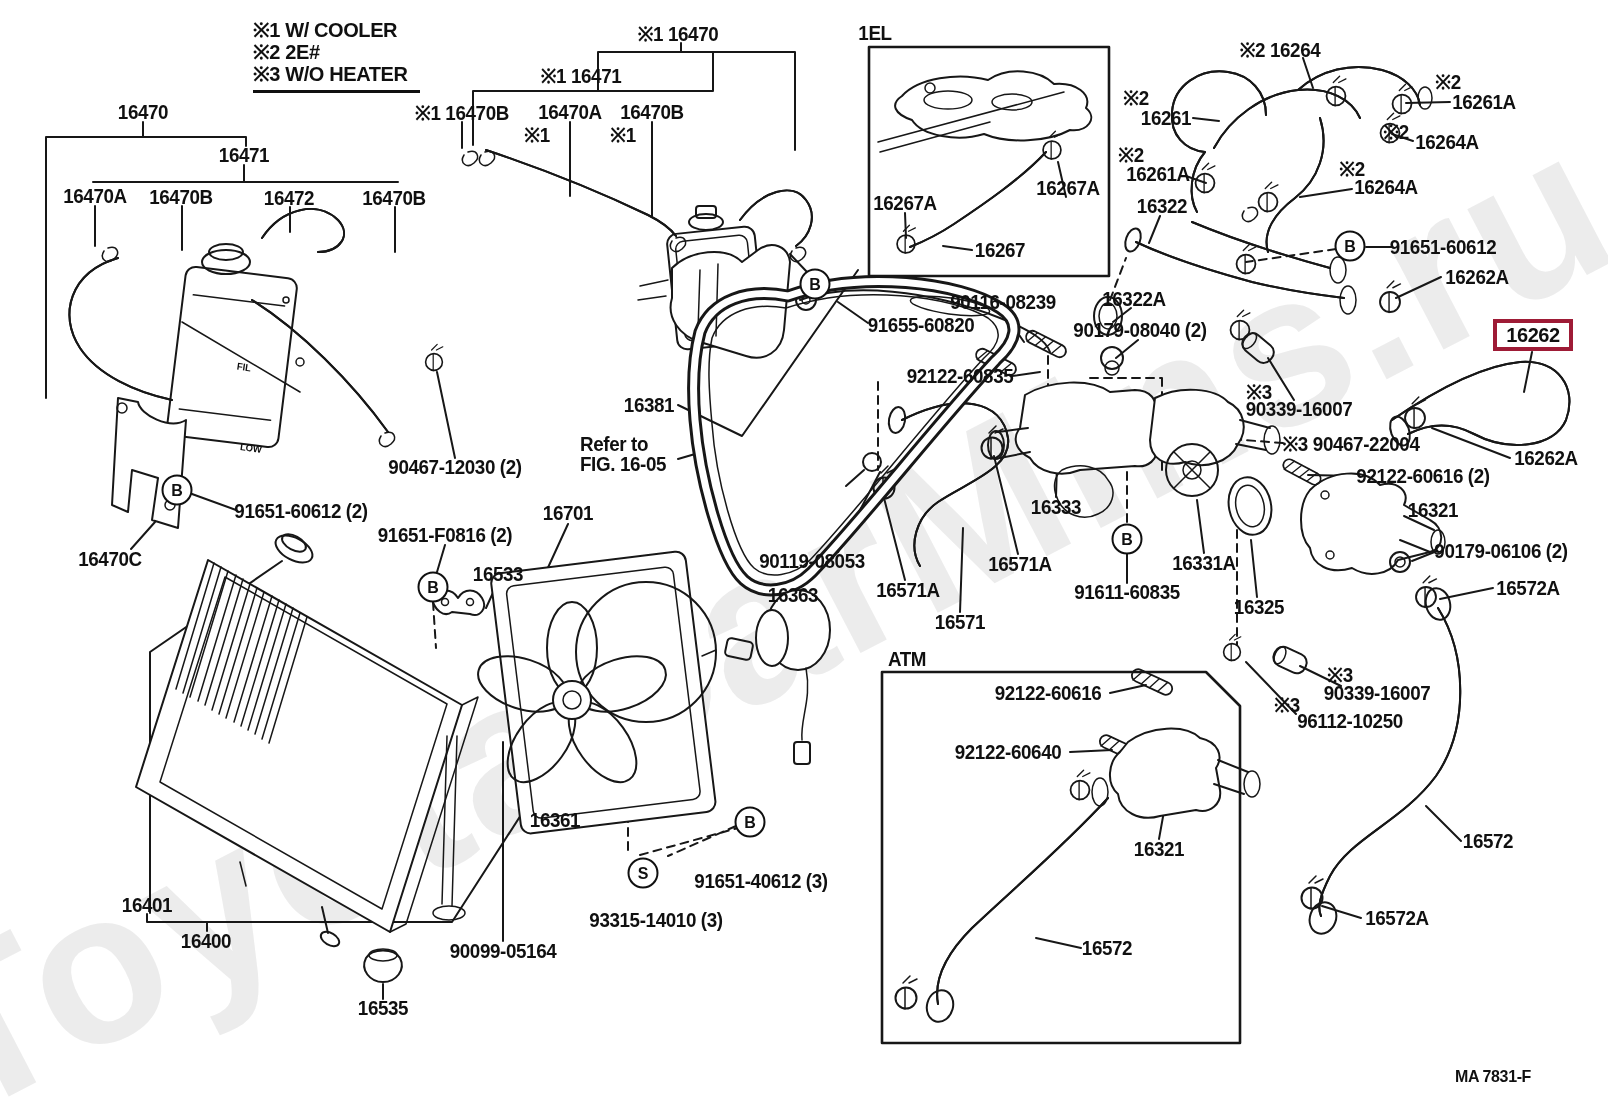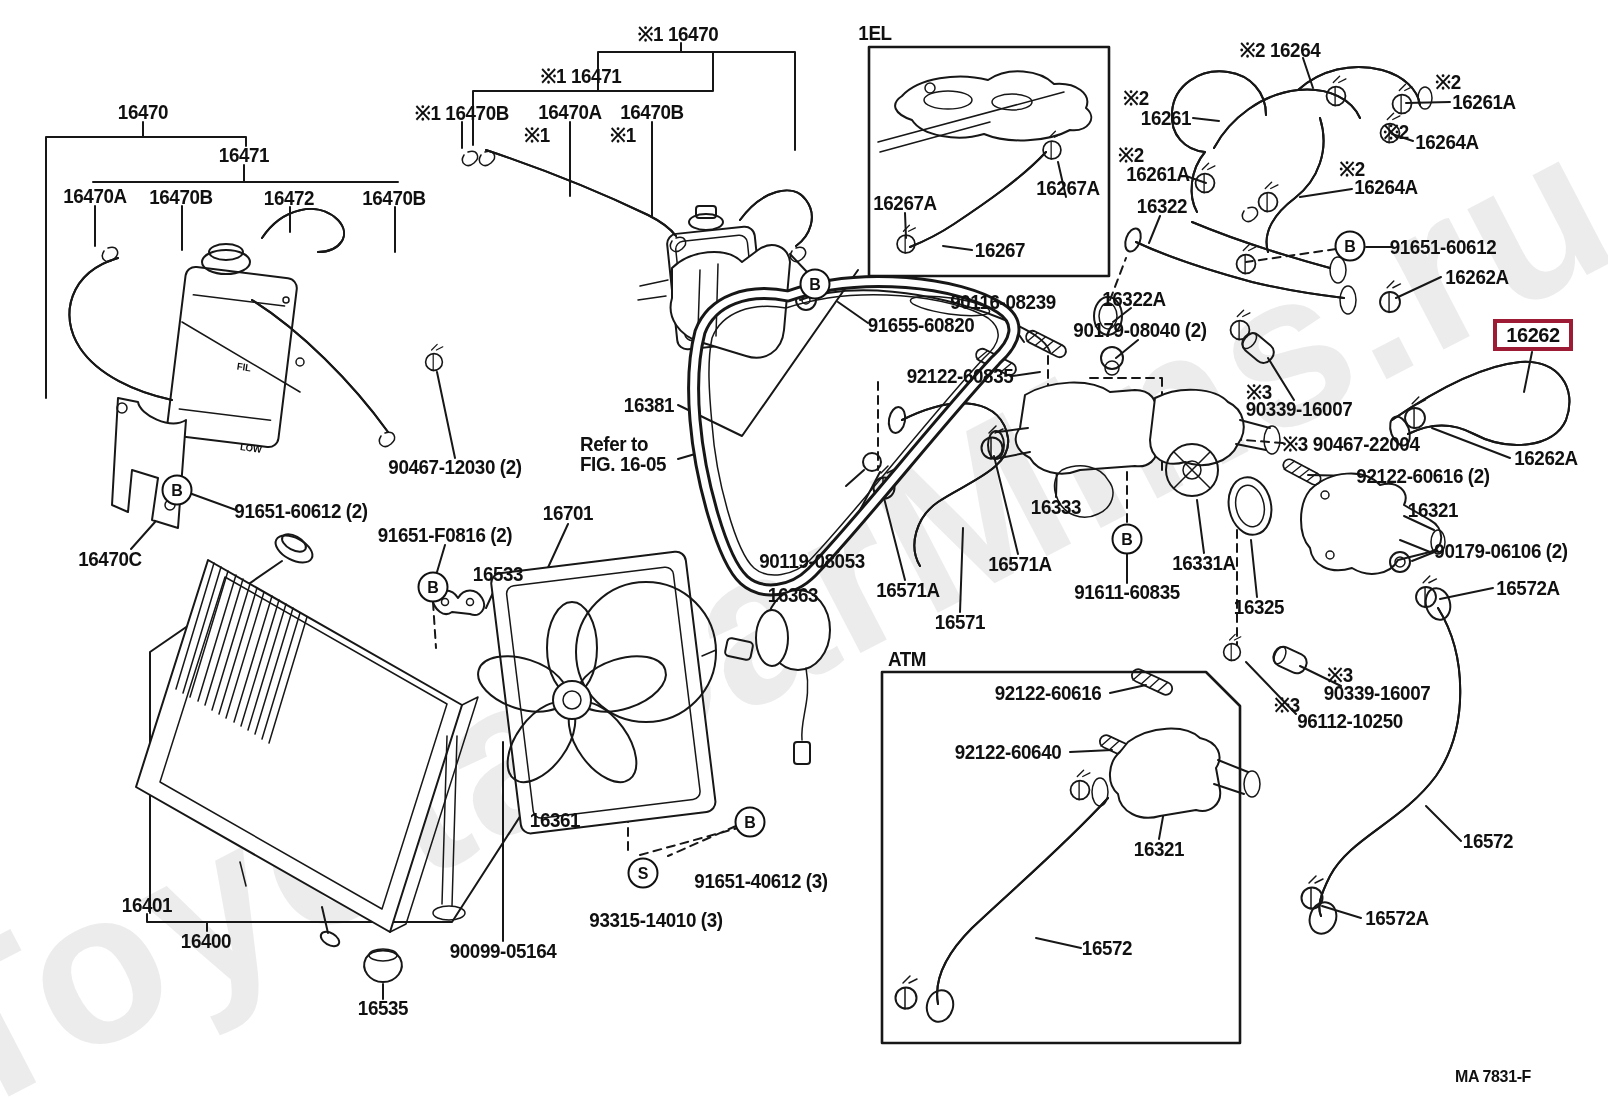--- a/index.html
+++ b/index.html
@@ -350,20 +350,26 @@
     <g>
       <use href="#h13" class="tubeO"></use>
         <use href="#h13" class="tubeI"></use>
       <ellipse cx="1438" cy="604" rx="12" ry="16" transform="rotate(-15 1438 604)"></ellipse>
       <ellipse cx="1323" cy="918" rx="13" ry="16" transform="rotate(20 1323 918)"></ellipse>
       <use href="#clampg" transform="translate(1426,597) scale(.95)"></use>
       <use href="#clampg" transform="translate(1312,898)"></use>
     </g>
   </svg>
 
+  <div id="legend">
+    <div class="legend-row">※1 W/ COOLER</div>
+    <div class="legend-row">※2 2E#</div>
+    <div class="legend-row">※3 W/O HEATER</div>
+    <div id="legend-underline"></div>
+  </div>
 
   <div id="hl-box" style="border-color: rgb(158, 27, 54);">16262</div>
 
   <div id="label-layer">
       <div class="lbl" style="left: 143px; top: 112px;">16470</div>
       <div class="lbl" style="left: 244px; top: 155px;">16471</div>
       <div class="lbl" style="left: 95px; top: 196px;">16470A</div>
       <div class="lbl" style="left: 181px; top: 197px;">16470B</div>
       <div class="lbl" style="left: 289px; top: 198px;">16472</div>
       <div class="lbl" style="left: 394px; top: 198px;">16470B</div>

